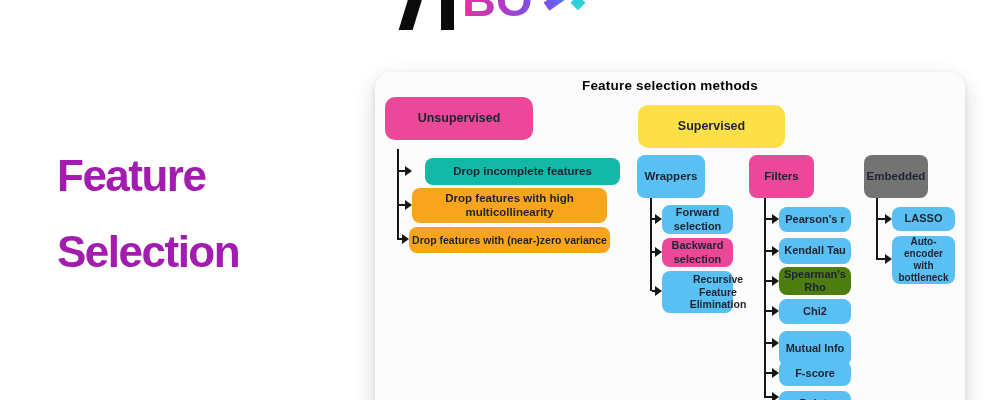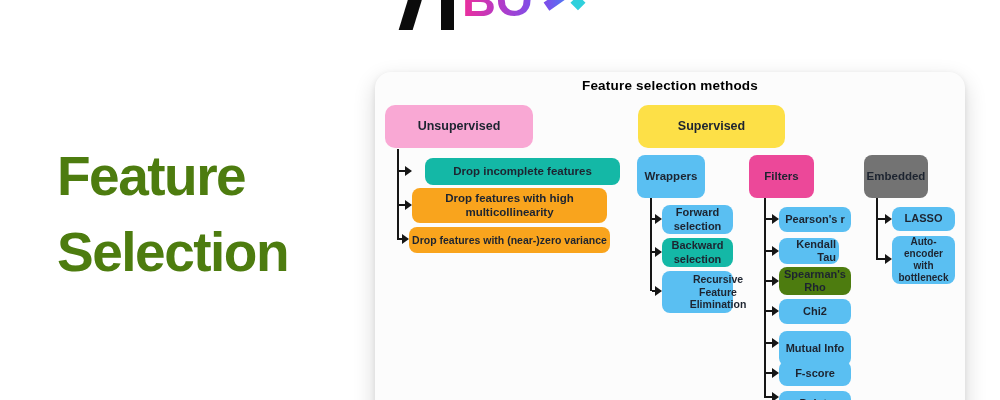--- a/index.html
+++ b/index.html
@@ -15,21 +15,21 @@
   .logo-letters{
     position:absolute;left:62px;top:-6px;
     font-size:47px;font-weight:800;letter-spacing:0px;line-height:1;
     background:linear-gradient(90deg,#ED2F9B 0%,#B23BC8 55%,#7C4FEA 100%);
     -webkit-background-clip:text;background-clip:text;color:transparent;
   }
   .logo-x{position:absolute;left:134px;top:2px;}
   
   .page-title{
     position:absolute;left:57px;top:138px;width:330px;
-    font-size:55px;font-weight:700;color:#4d7c0f;
+    font-size:44px;font-weight:700;color:#a21caf;
     line-height:76px;letter-spacing:-1.5px;
   }
   
   .card{
     position:absolute;left:375px;top:72px;width:590px;height:360px;
     background:#fcfcfc;border-radius:16px;
     box-shadow:0 8px 22px rgba(0,0,0,0.16), 0 2px 6px rgba(0,0,0,0.08);
   }
   .card-title{
     position:absolute;left:0;top:6px;width:100%;text-align:center;
@@ -72,47 +72,47 @@
     <rect x="41" y="33" width="15" height="15" fill="#2FD0DC" transform="rotate(45 48.5 40.5)"></rect>
   </svg>
 </div>
 
 <div class="page-title">Feature Selection</div>
 
 <div class="card">
   <div class="card-title">Feature selection methods</div>
 </div>
 
-<div class="node root" style="left: 385px; top: 105px; width: 148px; height: 43px; background: #f9a8d4;">Unsupervised</div>
+<div class="node root" style="left: 385px; top: 97px; width: 148px; height: 43px; background: #ec4899;">Unsupervised</div>
 <div class="node mid" style="left: 425px; top: 158px; width: 195px; height: 27px; background: #14b8a6;">Drop incomplete features</div>
 <div class="node mid" style="left: 412px; top: 188px; width: 195px; height: 35px; background: rgb(249, 164, 29);">Drop features with high multicollinearity</div>
 <div class="node mid" style="left: 409px; top: 227px; width: 201px; height: 26px; font-size: 10.5px; background: rgb(249, 164, 29);">Drop features with (near-)zero variance</div>
 
 <div class="vline" style="left:397px;top:149px;height:91px;"></div>
 <div class="arrow" style="left:399px;top:170px;width:6px;"></div>
 <div class="arrow" style="left:399px;top:204px;width:6px;"></div>
 <div class="arrow" style="left:399px;top:238px;width:3px;"></div>
 
 <div class="node root" style="left: 638px; top: 105px; width: 147px; height: 43px; background: #fde047;">Supervised</div>
 
 <div class="node mid" style="left: 637px; top: 155px; width: 68px; height: 43px; background: rgb(90, 191, 242);">Wrappers</div>
 <div class="node mid" style="left: 749px; top: 155px; width: 65px; height: 43px; background: #ec4899;">Filters</div>
 <div class="node mid" style="left: 864px; top: 155px; width: 64px; height: 43px; background: #737373;">Embedded</div>
 
 <div class="node leaf" style="left: 662px; top: 205px; width: 71px; height: 29px; background: rgb(90, 191, 242);">Forward selection</div>
-<div class="node leaf" style="left: 662px; top: 238px; width: 71px; height: 29px; background: #14b8a6;">Backward selection</div>
+<div class="node leaf" style="left: 662px; top: 238px; width: 71px; height: 29px; background: #ec4899;">Backward selection</div>
 <div class="node leaf" style="left: 662px; top: 271px; width: 71px; height: 42px; font-size: 10.5px; background: rgb(90, 191, 242); padding-left: 44px;">Recursive Feature Elimination</div>
 
 <div class="vline" style="left:650px;top:198px;height:93px;"></div>
 <div class="arrow" style="left:652px;top:218px;width:3px;"></div>
 <div class="arrow" style="left:652px;top:251px;width:3px;"></div>
 <div class="arrow" style="left:652px;top:290px;width:3px;"></div>
 
 <div class="node leaf" style="left: 779px; top: 207px; width: 72px; height: 25px; background: rgb(90, 191, 242);">Pearson's r</div>
-<div class="node leaf" style="left: 779px; top: 238px; width: 60px; height: 26px; background: rgb(90, 191, 242); text-align: right;">Kendall Tau</div>
+<div class="node leaf" style="left: 779px; top: 238px; width: 72px; height: 26px; background: rgb(90, 191, 242); text-align: right;">Kendall Tau</div>
 <div class="node leaf" style="left: 779px; top: 267px; width: 72px; height: 28px; background: #4d7c0f;">Spearman's Rho</div>
 <div class="node leaf" style="left: 779px; top: 299px; width: 72px; height: 25px; background: rgb(90, 191, 242);">Chi2</div>
 <div class="node leaf" style="left: 779px; top: 331px; width: 72px; height: 35px; background: rgb(90, 191, 242);">Mutual Info</div>
 <div class="node leaf" style="left: 779px; top: 361px; width: 72px; height: 25px; background: rgb(90, 191, 242);">F-score</div>
 <div class="node leaf" style="left: 779px; top: 391px; width: 72px; height: 25px; background: rgb(90, 191, 242);">Point-</div>
 
 <div class="vline" style="left:764px;top:198px;height:200px;"></div>
 <div class="arrow" style="left:766px;top:218px;width:6px;"></div>
 <div class="arrow" style="left:766px;top:250px;width:6px;"></div>
 <div class="arrow" style="left:766px;top:280px;width:6px;"></div>

